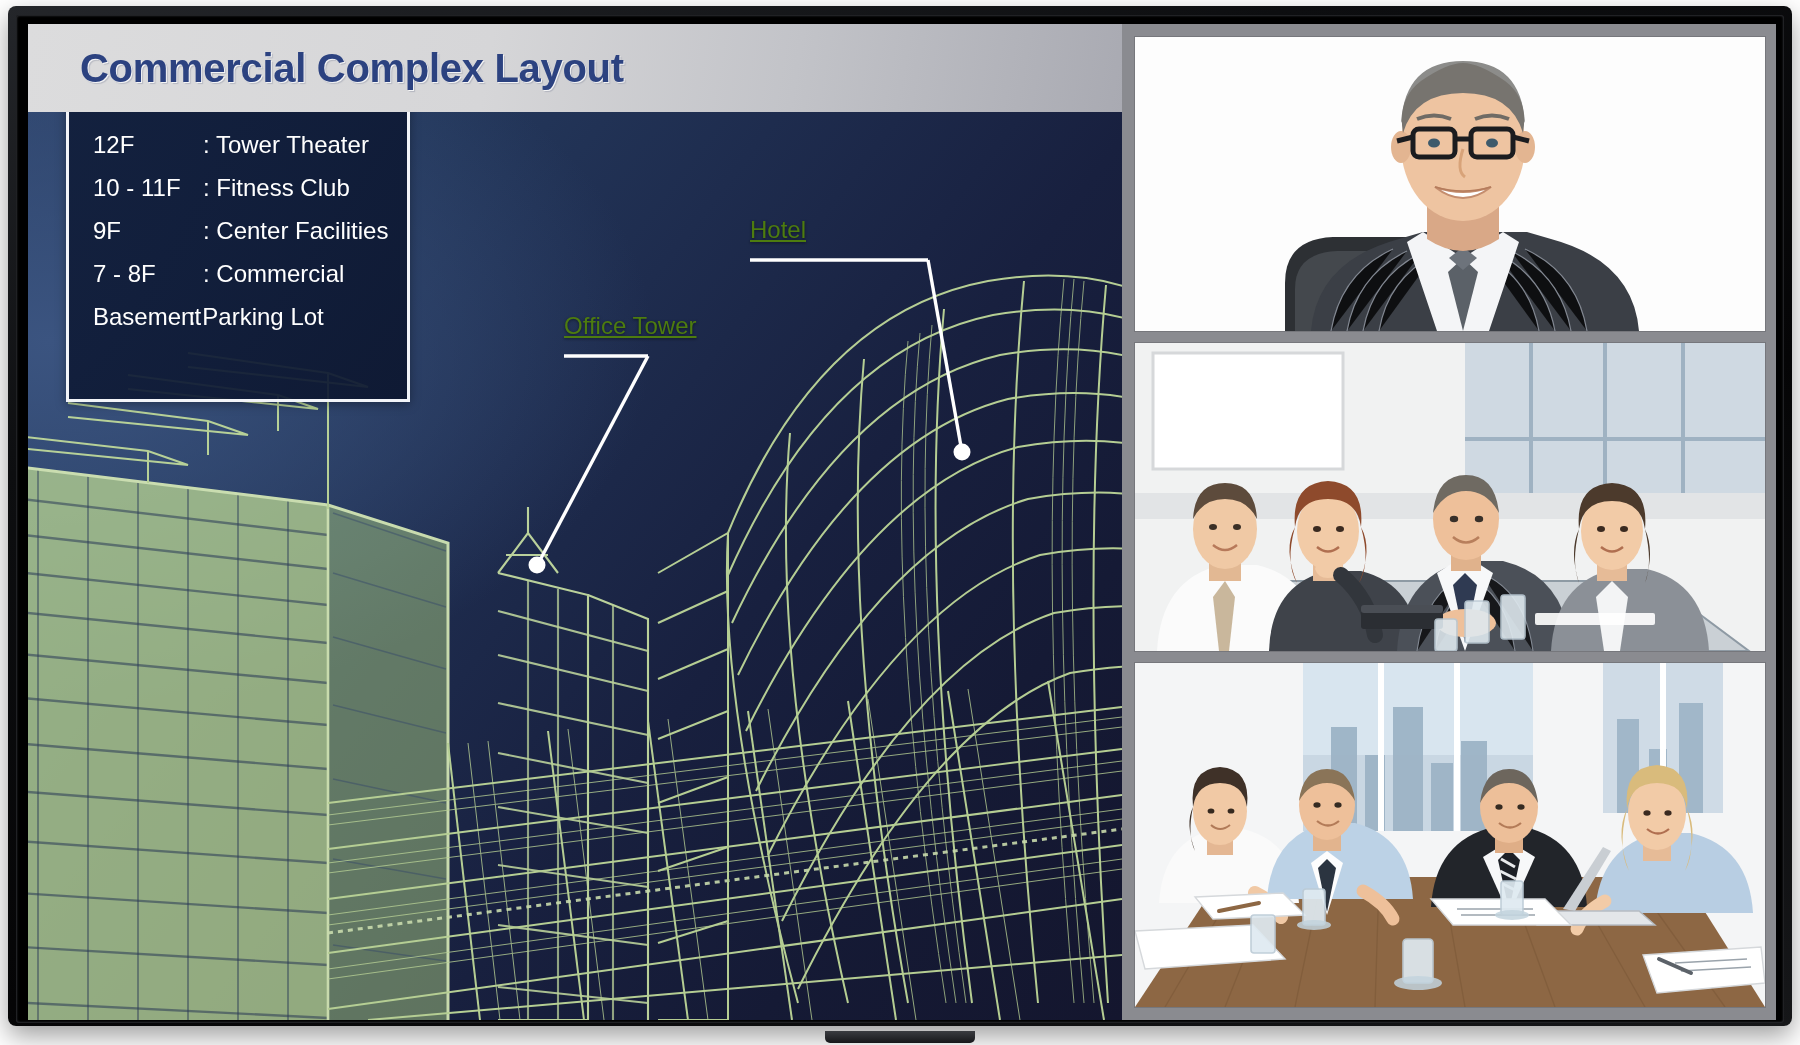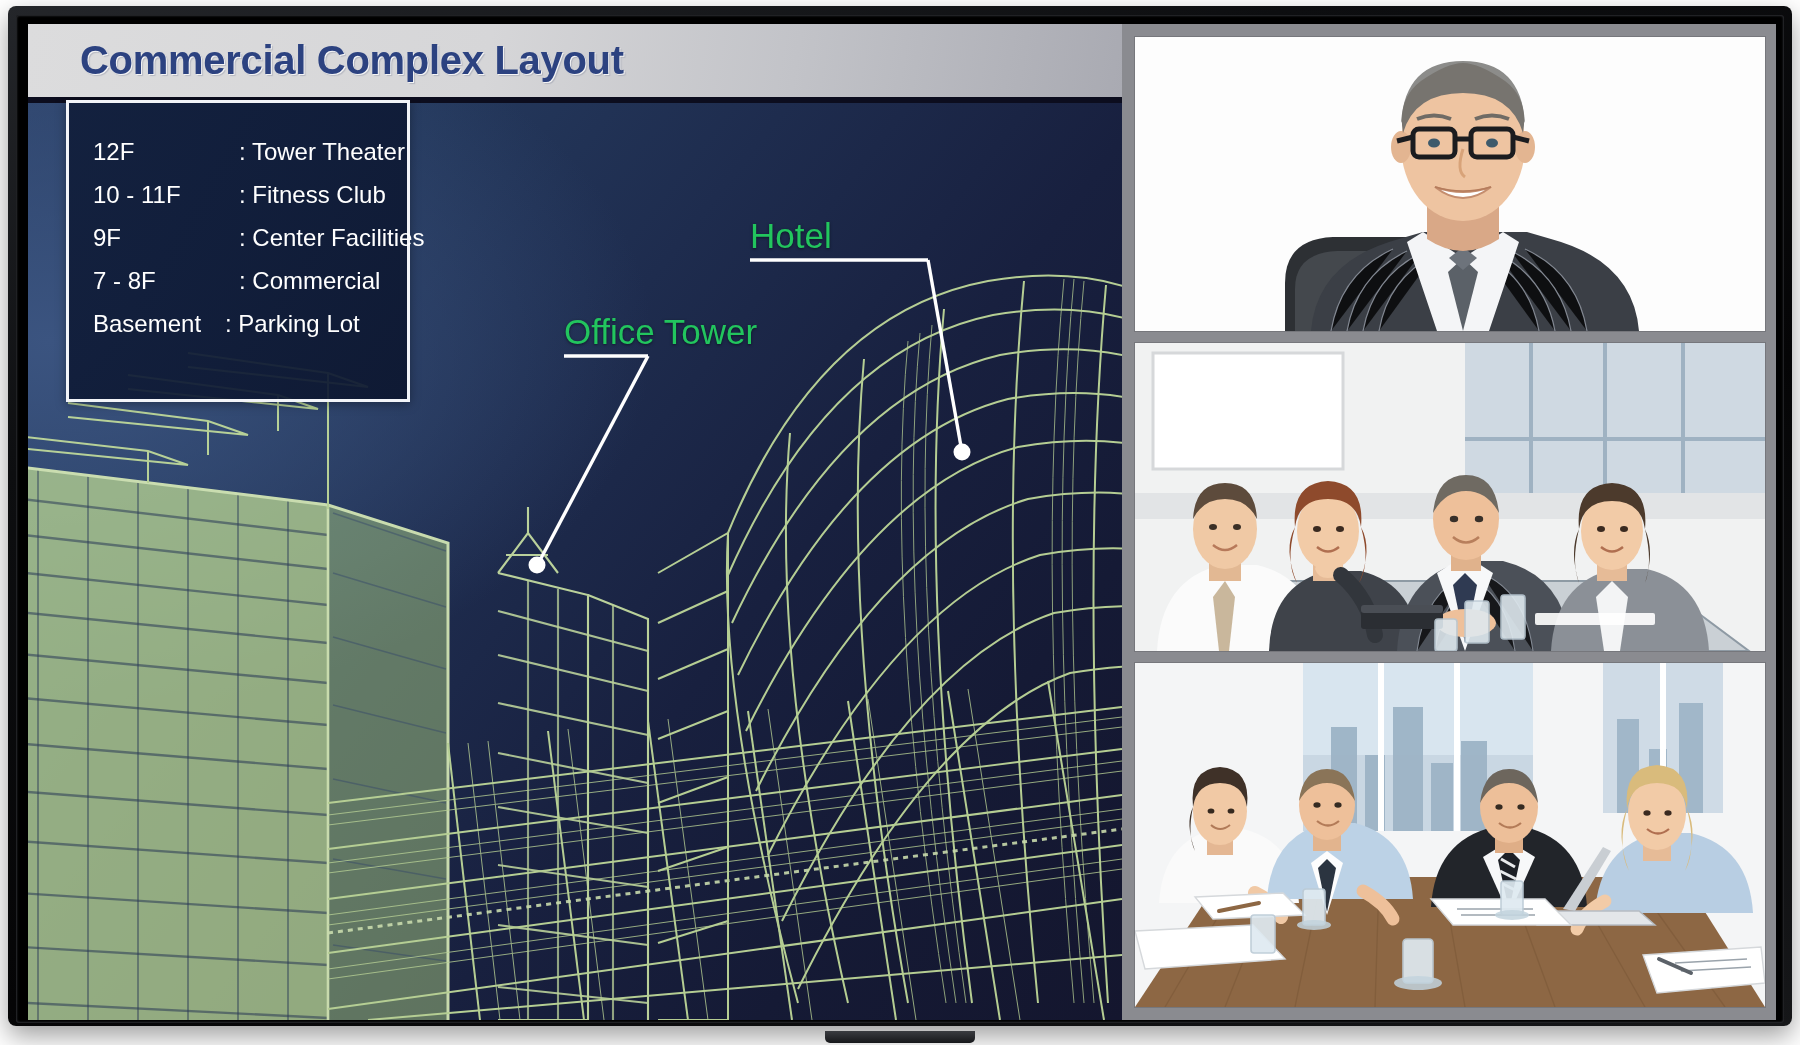--- a/index.html
+++ b/index.html
@@ -48,21 +48,21 @@
   
   #main-pane{
     position:relative;
     width:1094px; height:100%;
     background:#0c0d1e;
     overflow:hidden;
   }
 
   
   #title-bar{
-    position:absolute; left:0; top:0; width:100%; height:73px;
+    position:absolute; left:0; top:0; width:100%; height:88px;
     background:linear-gradient(100deg,#dcdcdd 0%,#d6d6d8 42%,#c2c3c8 70%,#a9aab2 100%);
     display:flex; align-items:center;
     z-index:6;
   }
   #page-title{
     margin-left:52px;
     font-size:40px; font-weight:bold; letter-spacing:-.3px;
     color:#2c4280;
     text-shadow:1px 1px 0 rgba(255,255,255,.85), 2px 2px 1px rgba(120,125,150,.35);
   }
@@ -87,37 +87,37 @@
     position:absolute;
     left:38px; top:76px;
     width:344px; height:302px;
     border:3px solid #f2f4f8;
     background:linear-gradient(135deg, rgba(17,30,59,.93) 0%, rgba(15,27,55,.93) 45%, rgba(13,23,48,.93) 100%);
     z-index:5;
     padding:20px 0 0 0;
     box-shadow:0 2px 10px rgba(0,0,0,.35);
   }
   .floor-row{
-    display:flex; align-items:flex-end;
+    display:flex; align-items:center;
     height:43px;
     padding-left:24px;
     color:#ffffff;
     font-size:24px;
     white-space:nowrap;
-    gap:36px;
   }
   .floor-label{ width:110px; flex:0 0 110px; }
   .floor-name{ }
   .floor-row.basement .floor-label{ width:96px; flex:0 0 96px; }
 
   
   .callout{
     position:absolute; z-index:5;
-    color:#22c55e; font-size:35px; white-space:nowrap;
+    color:#4d7c0f; font-size:24px; white-space:nowrap;
     text-shadow:0 1px 3px rgba(0,0,0,.5);
+    text-decoration:underline;
   }
   #callout-office{ left:536px; top:288px;text-align:center; }
   #callout-hotel{ left:722px; top:192px; }
 
   #leader-lines{
     position:absolute; left:0; top:0; right:0; bottom:0;
     z-index:4; pointer-events:none;
   }
 
   

